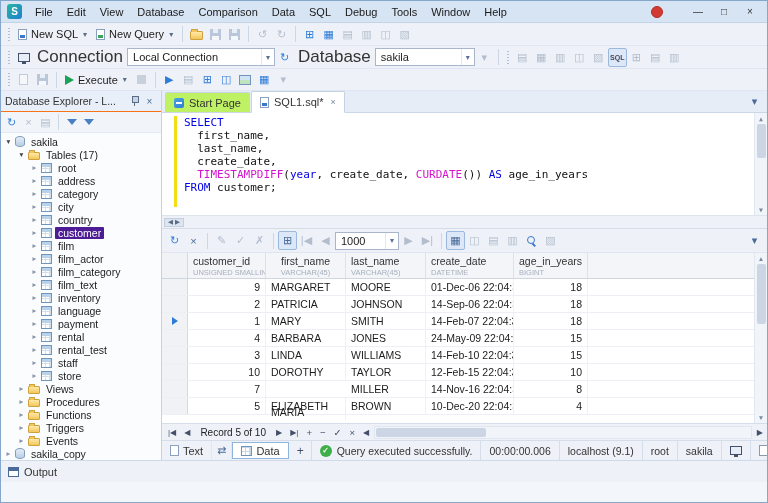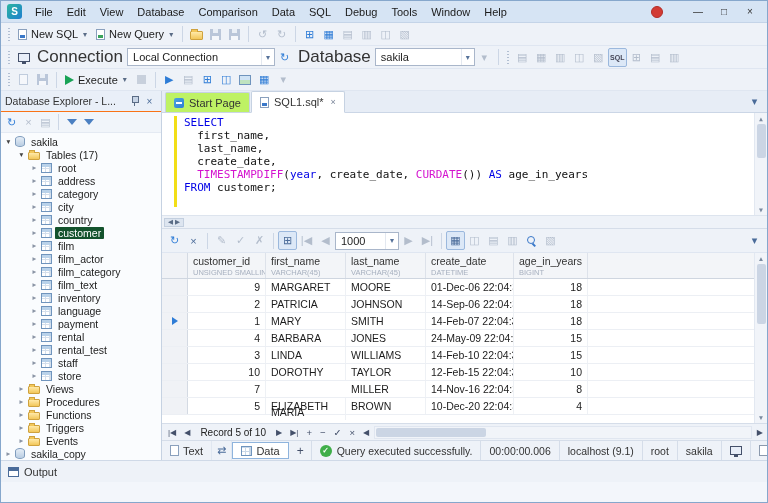--- a/index.html
+++ b/index.html
@@ -63,21 +63,21 @@
   .exp-header{height:21px;display:flex;align-items:center;padding:0 4px;background:#e9eff8;border-bottom:1px solid #f97316;font-size:10.5px;color:#333}
   .exp-title{flex:1;white-space:nowrap;overflow:hidden}
   .exp-tools{height:21px;display:flex;align-items:center;padding:0 2px;border-bottom:1px solid #e4eaf3;background:#f1f5fa}
   .exp-tools .tbi{min-width:17px;height:17px}
   .tree{flex:1;overflow:hidden;padding-top:2px;background:#fafcfe}
   .tnode{height:13px;display:flex;align-items:center;font-size:10.5px;color:#1d1d1d;white-space:nowrap}
   .arrow{width:11px;font-size:7.5px;color:#444;text-align:center;flex:none}
   .arrow.closed{color:#8a94a5}
   .ticon{flex:none;margin:0 3px 0 1px}
   .tlabel{padding:0 3px;border-radius:1px}
-  .tnode.sel .tlabel{background:#14532d;color:#fff}
+  .tnode.sel .tlabel{background:#4c1d95;color:#fff}
   .ic-database{width:10px;height:11px;background:linear-gradient(#e6eef7,#b9cde2);border:1px solid #7f9cbd;border-radius:5px/3px}
   .ic-folder{width:12px;height:8px;background:linear-gradient(#ffe9a8,#f2c75a);border:1px solid #cfa23e;border-radius:1px;position:relative;margin-top:2px}
   .ic-folder::before{content:"";position:absolute;top:-3px;left:0;width:4px;height:2px;background:#f2c75a;border:1px solid #cfa23e;border-bottom:none}
   .ic-table{width:11px;height:10px;border:1px solid #6f94bd;background:linear-gradient(#b9d2ea 0 3px,#fff 3px),#fff;position:relative}
   .ic-table::after{content:"";position:absolute;inset:3px 0 0 0;background:linear-gradient(90deg,transparent 0 3px,#d4dfec 3px 4px,transparent 4px 7px,#d4dfec 7px 8px),linear-gradient(0deg,transparent 0 3px,#d4dfec 3px 4px,transparent 4px)}
 
   
   .content{flex:1;display:flex;flex-direction:column;background:#fff;min-width:0}
   .doc-tabs{height:22px;background:#e7edf6;display:flex;align-items:flex-end;padding-left:3px;border-bottom:1px solid #cbd6e6;flex:none}
   .dtab{height:20px;display:flex;align-items:center;gap:5px;padding:0 8px;font-size:11px;border:1px solid #c6d2e2;border-bottom:none;background:#bef264;color:#333;margin-right:1px;border-radius:2px 2px 0 0}
@@ -488,21 +488,21 @@
         <div class="tbi" style="margin-left:auto">▾</div>
       </div>
 
       <div class="grid">
         <div class="gheader" id="ghead">
           <div class="gh-gutter"></div>
         <div class="ghcell" style="width: 78px;">
               <span class="ghname">customer_id</span>
               <span class="ghtype">UNSIGNED SMALLINT</span>
             </div>
-            <div class="ghcell" style="width: 80px;">
+            <div class="ghcell" style="width: 80px; text-align: center;">
               <span class="ghname">first_name</span>
               <span class="ghtype">VARCHAR(45)</span>
             </div>
             <div class="ghcell" style="width: 80px;">
               <span class="ghname">last_name</span>
               <span class="ghtype">VARCHAR(45)</span>
             </div>
             <div class="ghcell" style="width: 88px;">
               <span class="ghname">create_date</span>
               <span class="ghtype">DATETIME</span>

